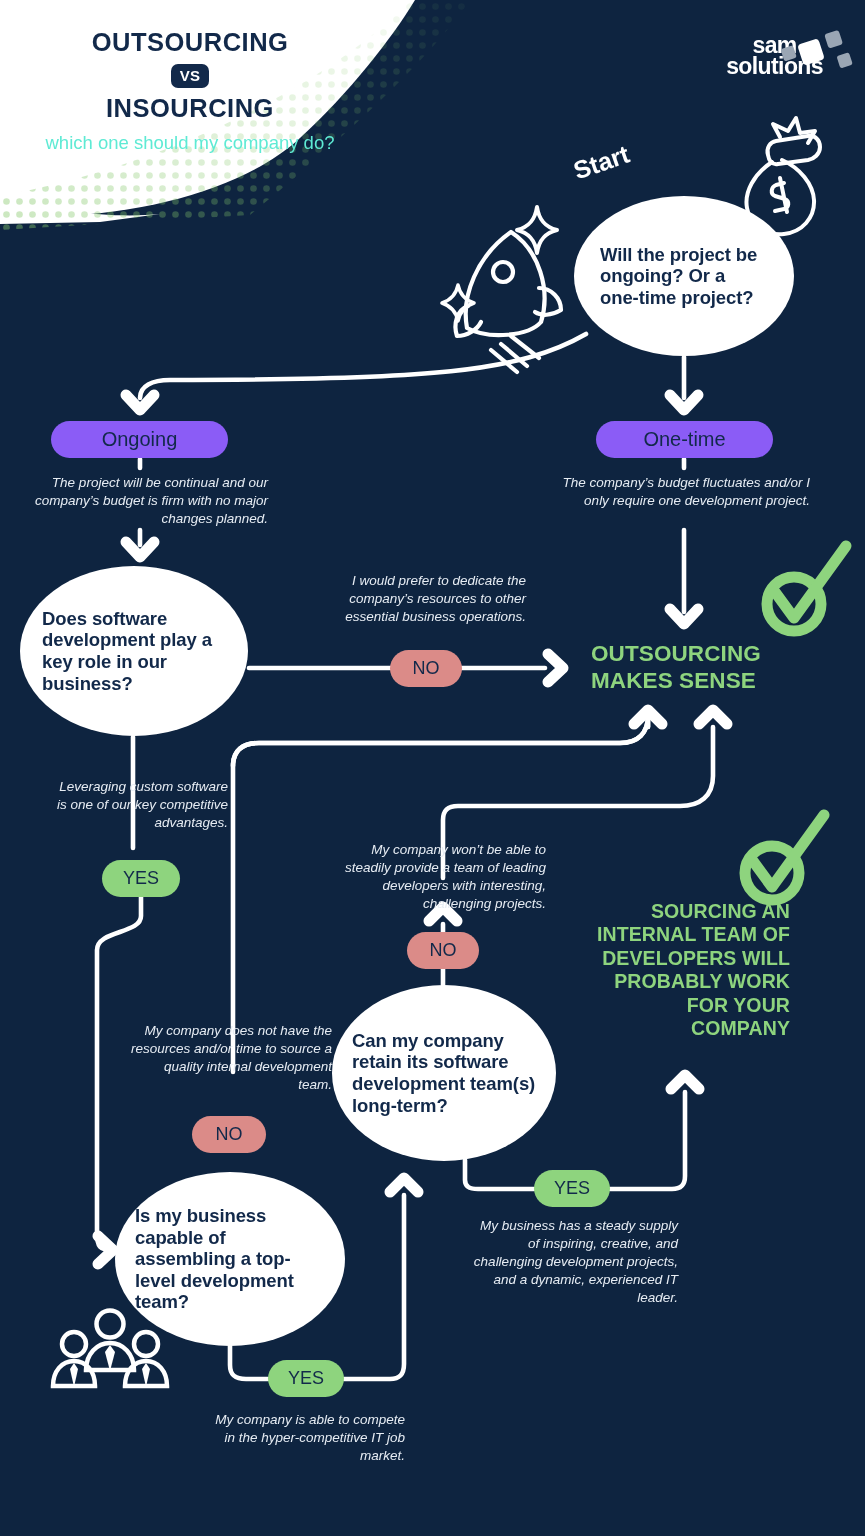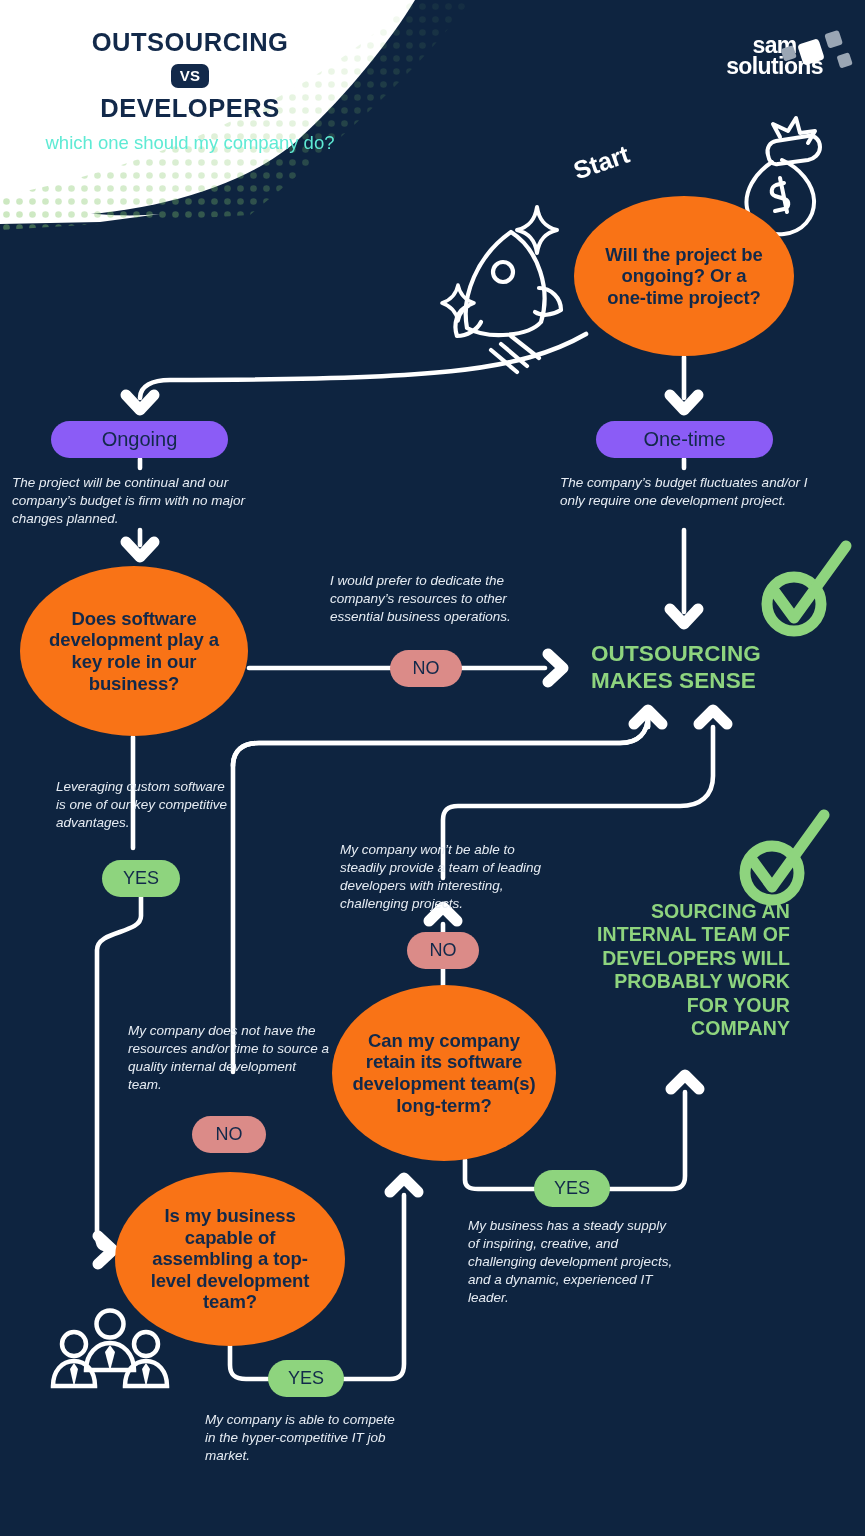--- a/index.html
+++ b/index.html
@@ -34,22 +34,22 @@
   
   #logo{position:absolute;right:42px;top:35px;text-align:center;}
   #logo .l1,#logo .l2{
     color:#ffffff;font-weight:bold;font-size:23px;letter-spacing:-0.6px;
     line-height:.93;display:block;
   }
   #logo .l2{font-size:23px;}
 
   
   .ellipse-node{
-    position:absolute;background:#f97316;border-radius:50%;
-    color:#12294a;font-weight:bold;text-align:center;
+    position:absolute;background:#ffffff;border-radius:50%;
+    color:#12294a;font-weight:bold;text-align:left;
     display:flex;align-items:center;justify-content:center;
     line-height:1.17;letter-spacing:-0.1px;
   }
   #node-start{left:574px;top:196px;width:220px;height:160px;font-size:18.5px;padding:0 26px;box-sizing:border-box;}
   #node-q2{left:20px;top:566px;width:228px;height:170px;font-size:18.5px;padding:0 22px;box-sizing:border-box;}
   #node-q3{left:332px;top:985px;width:224px;height:176px;font-size:18.5px;padding:0 20px;box-sizing:border-box;}
   #node-q4{left:115px;top:1172px;width:230px;height:174px;font-size:18.5px;padding:0 20px;box-sizing:border-box;}
 
   
   .pill{
@@ -64,21 +64,21 @@
   #pill-no-1{left:390px;top:650px;width:72px;height:37px;}
   #pill-yes-1{left:102px;top:860px;width:78px;height:37px;}
   #pill-no-2{left:407px;top:932px;width:72px;height:37px;}
   #pill-no-3{left:192px;top:1116px;width:74px;height:37px;}
   #pill-yes-2{left:534px;top:1170px;width:76px;height:37px;}
   #pill-yes-3{left:268px;top:1360px;width:76px;height:37px;}
 
   
   .caption{
     position:absolute;color:#e6ecf3;font-style:italic;font-size:13.5px;
-    line-height:1.33;text-align:left;
+    line-height:1.33;text-align:right;
   }
   #cap-ongoing{left:12px;top:474px;width:256px;}
   #cap-onetime{left:560px;top:474px;width:250px;}
   #cap-prefer{left:330px;top:572px;width:196px;}
   #cap-leverage{left:56px;top:778px;width:172px;}
   #cap-steadily{left:340px;top:841px;width:206px;}
   #cap-resources{left:128px;top:1022px;width:204px;}
   #cap-steady{left:468px;top:1217px;width:210px;}
   #cap-compete{left:205px;top:1411px;width:200px;}
 
@@ -121,21 +121,21 @@
 
     <g clip-path="url(#bandClip)" mask="url(#dotMask)">
       <rect x="0" y="0" width="865" height="260" fill="url(#dots)"></rect>
     </g>
   </svg>
 
   <div id="header-block">
     <div id="header-text">
       <div class="h-title">OUTSOURCING</div>
       <div class="vs-badge">VS</div>
-      <div class="h-title">DEVELOPERS</div>
+      <div class="h-title">INSOURCING</div>
       <div class="h-sub">which one should my company do?</div>
     </div>
   </div>
 
   <div id="logo">
     <svg width="150" height="58" viewBox="0 0 150 58" style="position:absolute;left:-4px;top:-8px;">
       <g fill="#9aa6b4">
         <rect x="60" y="20" width="13" height="13" rx="2.5" transform="rotate(-18 66 26)"></rect>
         <rect x="104" y="5" width="15" height="15" rx="3" transform="rotate(-18 111 12)"></rect>
         <rect x="116" y="27" width="13" height="13" rx="2.5" transform="rotate(-18 122 33)"></rect>

